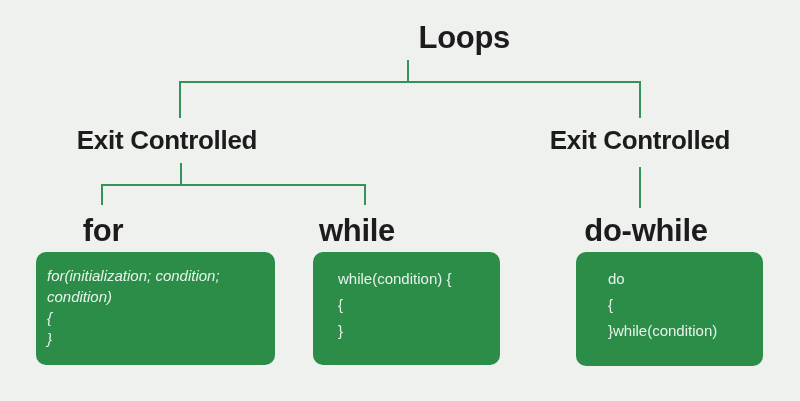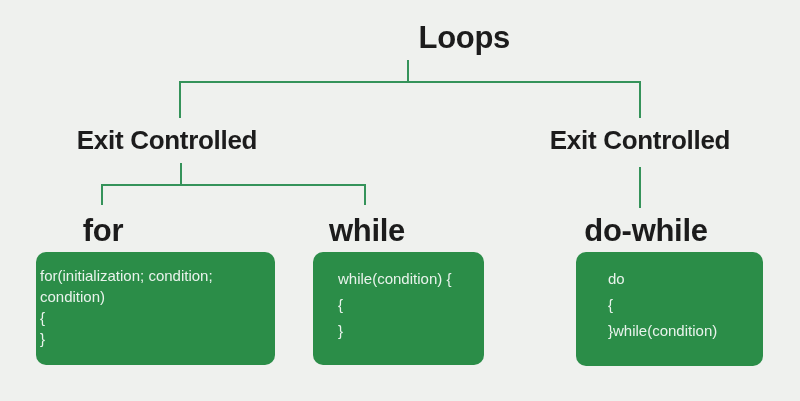--- a/index.html
+++ b/index.html
@@ -36,23 +36,23 @@
   .branch-label{font-size:26px;}
   .leaf-label{font-size:31px;}
   .code-box{
     position:absolute;
     background:var(--box);
     border-radius:10px;
     color:var(--box-text);
     font-size:15px;
   }
   .code-line{white-space:nowrap;}
-  .box-for{left:36px;top:252px;width:239px;height:113px;padding:13px 8px 0 4px;box-sizing:border-box;}
+  .box-for{left:36px;top:252px;width:239px;height:113px;padding:13px 8px 0 11px;box-sizing:border-box;font-style:italic;}
   .box-for .code-line{line-height:21px;}
-  .box-while{left:313px;top:252px;width:171px;height:113px;padding:14px 8px 0 25px;box-sizing:border-box;}
+  .box-while{left:313px;top:252px;width:187px;height:113px;padding:14px 8px 0 25px;box-sizing:border-box;}
   .box-while .code-line{line-height:26px;}
   .box-dowhile{left:576px;top:252px;width:187px;height:114px;padding:14px 0 0 32px;box-sizing:border-box;}
   .box-dowhile .code-line{line-height:26px;}
 </style>
 </head>
 <body>
 
 <div class="canvas">
 
   <div class="heading root-label" style="left:310px;top:20px;width:200px;">Loops</div>
@@ -66,21 +66,21 @@
   <div class="heading branch-label" style="left:490px;top:125px;width:300px;text-align:center;">Exit Controlled</div>
 
   <div class="line" style="left:180px;top:163px;width:2px;height:21px;"></div>
   <div class="line" style="left:101px;top:184px;width:265px;height:2px;"></div>
   <div class="line" style="left:101px;top:184px;width:2px;height:21px;"></div>
   <div class="line" style="left:364px;top:184px;width:2px;height:21px;"></div>
 
   <div class="line" style="left:639px;top:167px;width:2px;height:41px;"></div>
 
   <div class="heading leaf-label" style="left:53px;top:213px;width:100px;">for</div>
-  <div class="heading leaf-label" style="left:317px;top:213px;width:100px;">while</div>
+  <div class="heading leaf-label" style="left:307px;top:213px;width:100px;">while</div>
   <div class="heading leaf-label" style="left:566px;top:213px;width:160px;">do-while</div>
 
   <div class="code-box box-for">
     <div class="code-line">for(initialization; condition;</div>
     <div class="code-line">condition)</div>
     <div class="code-line">{</div>
     <div class="code-line">}</div>
   </div>
 
   <div class="code-box box-while">

